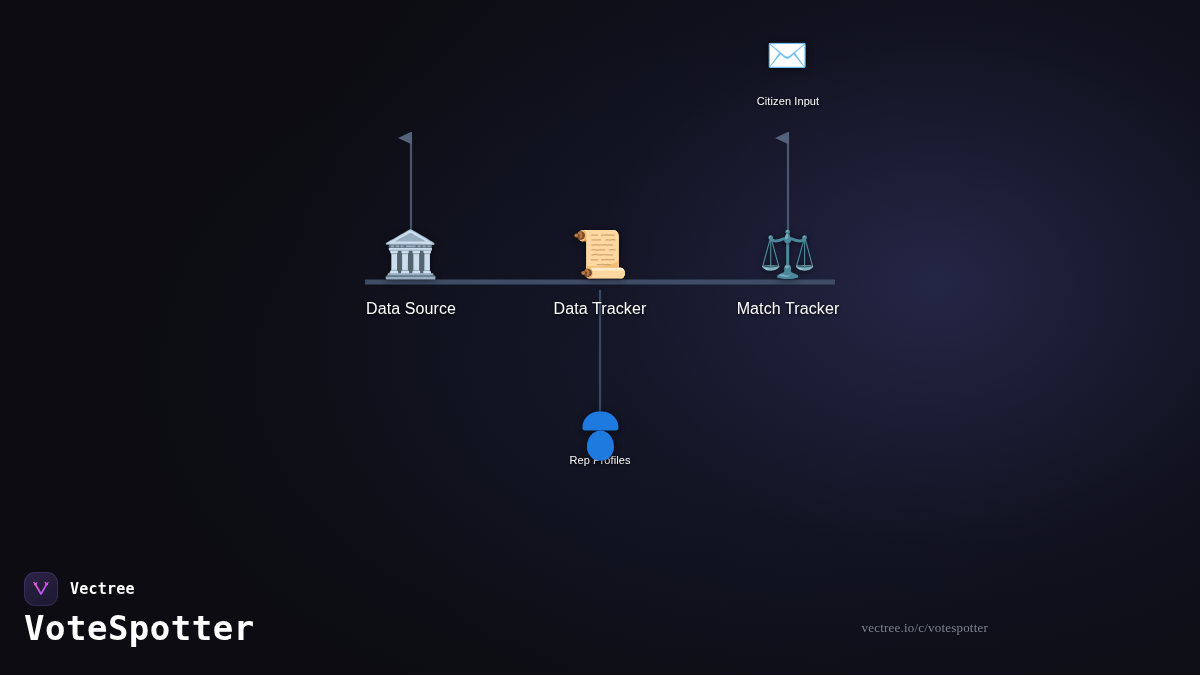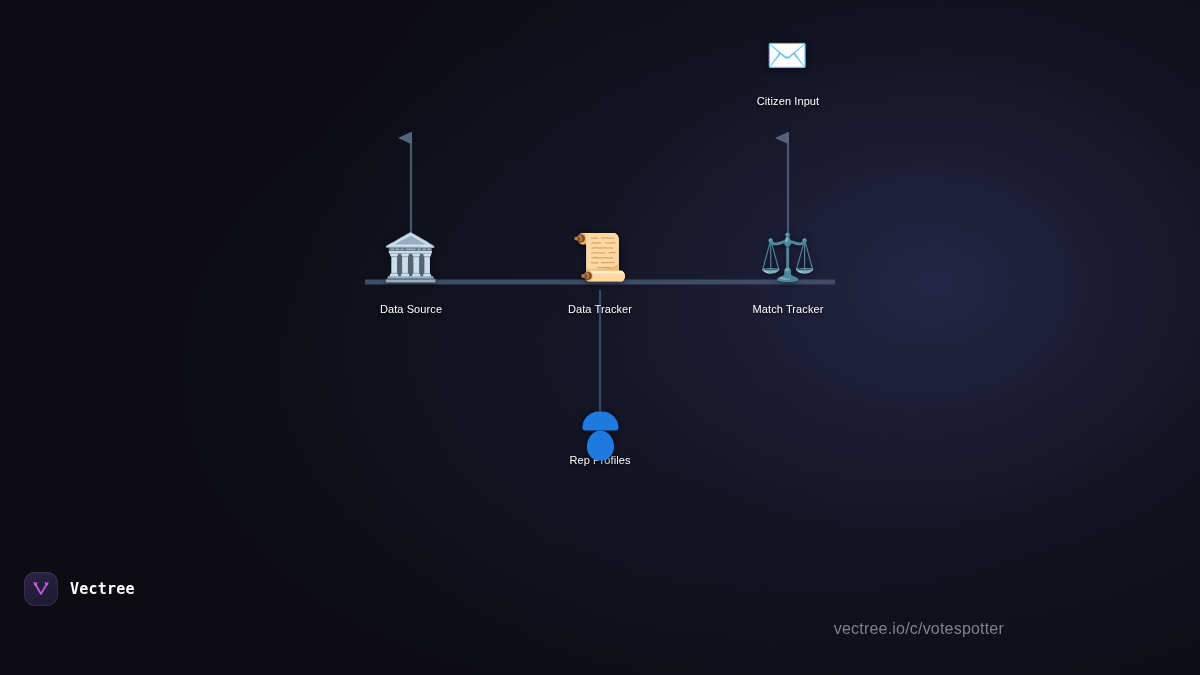--- a/index.html
+++ b/index.html
@@ -50,21 +50,21 @@
   .node .label {
     margin-top: 23px;
     color: #ffffff;
     white-space: nowrap;
     text-align: right;
     letter-spacing: 0.1px;
     text-shadow: 0 1px 3px rgba(0,0,0,0.8);
   }
 
   .node.size-lg .glyph  { font-size: 46px; }
-  .node.size-lg .label  { font-size: 11px; }
+  .node.size-lg .label  { font-size: 16px; }
   .node.size-sm .glyph  { font-size: 34px; }
   .node.size-sm .label  { font-size: 11px; }
   .node.size-md .glyph  { font-size: 42px; }
   .node.size-md .label  { font-size: 11px; }
 
   
   .person-icon {
     position: relative;
     width: 34px;
     height: 44px;
@@ -128,25 +128,25 @@
     left: 24px;
     top: 53px;
     color: #ffffff;
     font-family: "DejaVu Sans Mono", monospace;
     font-size: 34px;
     font-weight: bold;
     letter-spacing: 0.5px;
   }
   #footer-url {
     position: absolute;
-    right: 16px;
+    right: 32px;
     top: 65px;
     color: #7c828e;
-    font-family: Liberation Sans, sans-serif;
-    font-size: 16px;
+    font-family: Liberation Serif, serif;
+    font-size: 13px;
     letter-spacing: 0.2px;
   }
 </style>
 </head>
 <body>
 
 <div id="root">
 
   <div id="diagram">
 
@@ -215,18 +215,19 @@
           <path d="M5.2 6.2 L12 18 L18.8 6.2" fill="none" stroke="url(#vgrad)" stroke-width="2.1" stroke-linecap="round" stroke-linejoin="round"></path>
           <path d="M5.2 6.2 L3.6 4.2 M5.2 6.2 L7.0 4.4" fill="none" stroke="url(#vgrad)" stroke-width="1.5" stroke-linecap="round"></path>
           <path d="M18.8 6.2 L17.2 4.2 M18.8 6.2 L20.5 4.4" fill="none" stroke="url(#vgrad)" stroke-width="1.5" stroke-linecap="round"></path>
           <circle cx="5.2" cy="6.2" r="1.5" fill="#f05bd8"></circle>
           <circle cx="18.8" cy="6.2" r="1.5" fill="#c65bf0"></circle>
         </svg>
       </span>
       <span id="brand-name">Vectree</span>
     </div>
 
+    <div id="page-title">VoteSpotter</div>
 
     <div id="footer-url">vectree.io/c/votespotter</div>
 
   </div>
 
 </div>
 
 </body></html>

